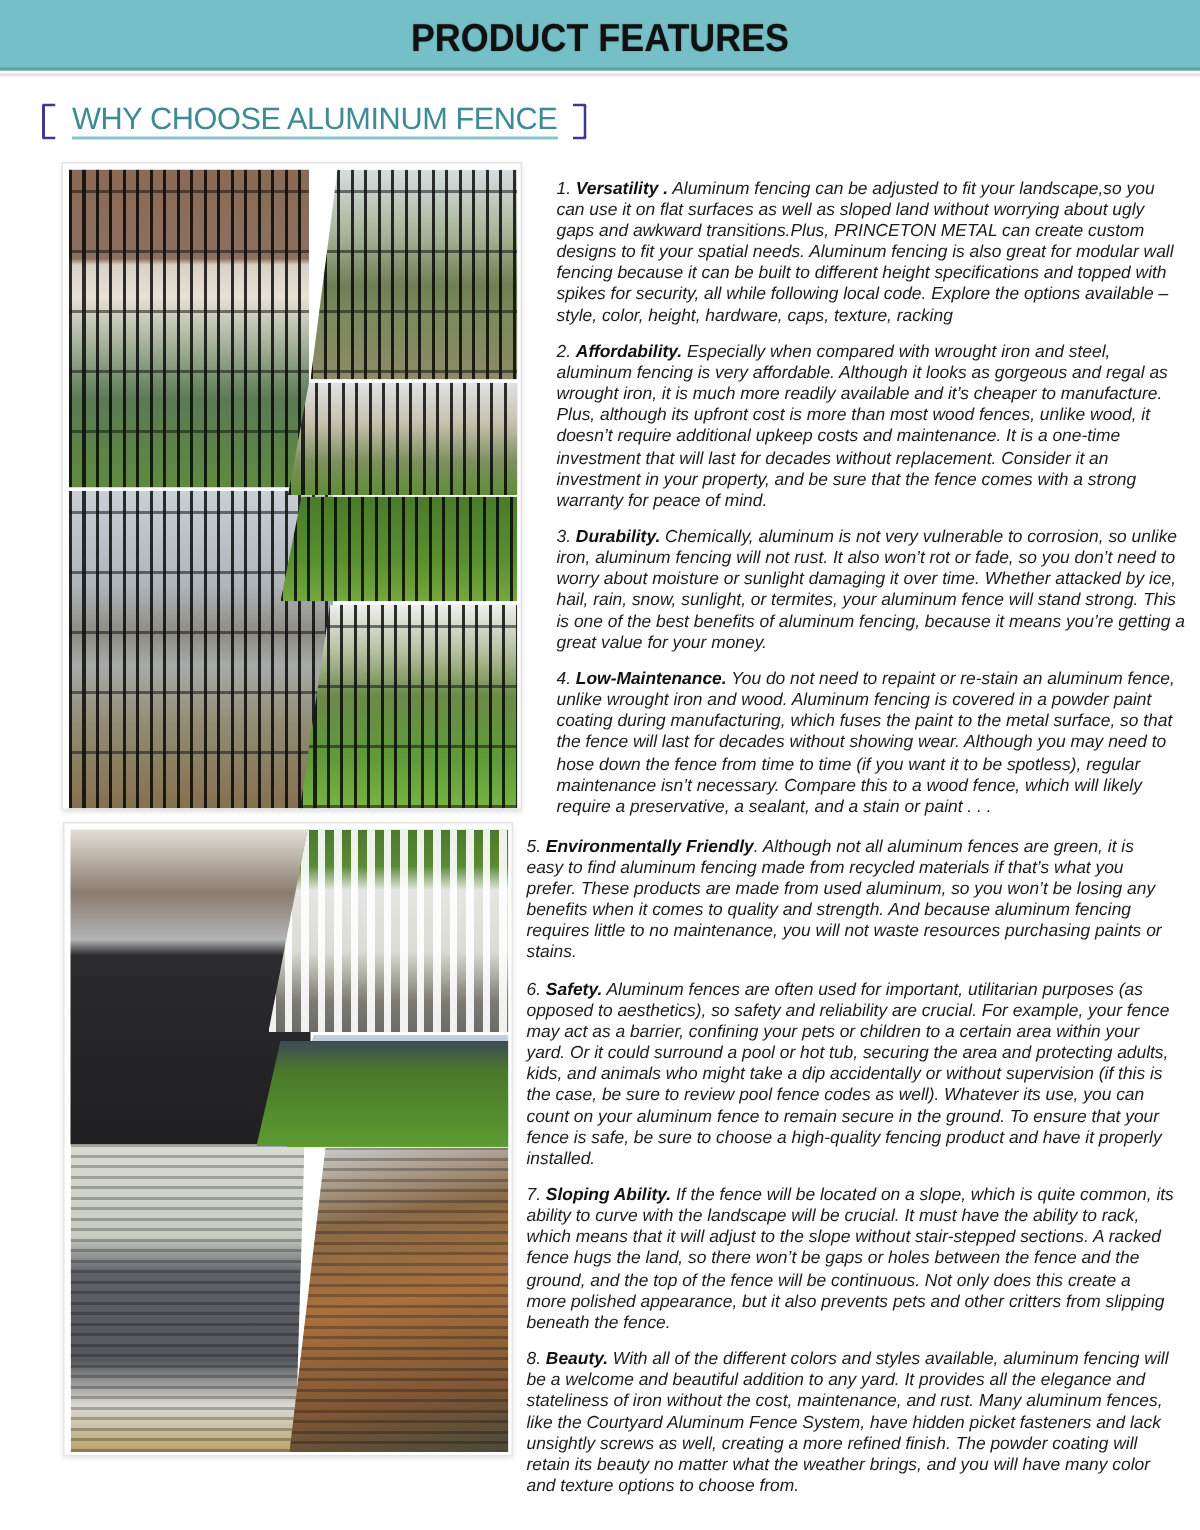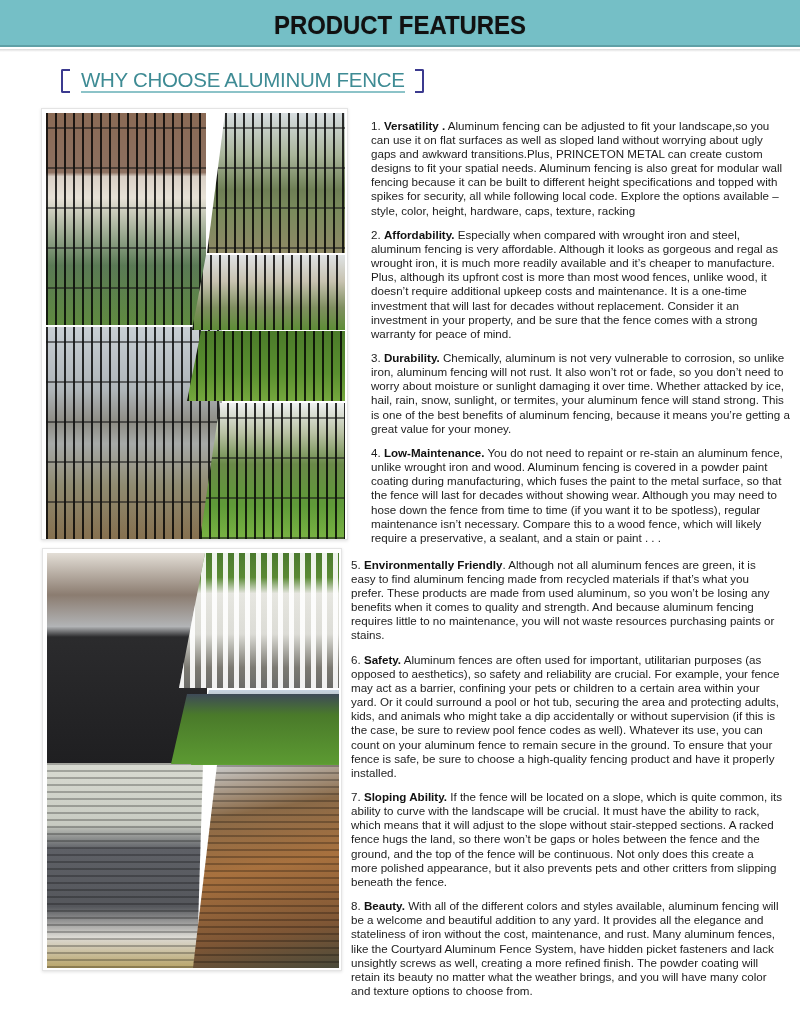--- a/index.html
+++ b/index.html
@@ -19,21 +19,21 @@
       letter-spacing: 0px;
       transform: scaleX(0.92);
       text-shadow: 0 0 1px rgba(0,0,0,0.4);
     }
     .banner-fade {
       position: absolute; left: 0; top: 49px; width: 800px; height: 3px;
       background: linear-gradient(#d9d9d9, #ffffff);
     }
 
     .section-title {
-      position: absolute; left: 61px; top: 68px; height: 26px;
+      position: absolute; left: 28px; top: 68px; height: 26px;
       display: flex; align-items: center;
     }
     .bracket {
       width: 9px; height: 24px;
       border: 2px solid #3b3a8f;
     }
     .bracket.left { border-right: none; border-radius: 2px 0 0 2px; }
     .bracket.right { border-left: none; border-radius: 0 2px 2px 0; margin-left: 10px; }
     .section-title-text {
       margin-left: 11px;
@@ -121,21 +121,21 @@
     .pickets {
       position: absolute; inset: 0;
       background: repeating-linear-gradient(90deg, rgba(255,255,255,0.9) 0 5px, transparent 5px 11px);
     }
 
     .features {
       position: absolute; font-size: 11.6px; line-height: 14.1px; color: #1c1c1c;
     }
     .features.col1 { left: 371px; top: 119px; width: 420px; }
     .features.col2 { left: 351px; top: 558px; width: 432px; }
-    .feature { margin-bottom: 10.4px; }
+    .feature { margin-bottom: 10.4px; font-style: italic; }
     .feature .num, .feature .heading { font-weight: 700; color: #111; }
   </style>
 </head>
 <body>
 
 <div class="banner">
   <div class="banner-title">PRODUCT FEATURES</div>
 </div>
 <div class="banner-fade"></div>
 

